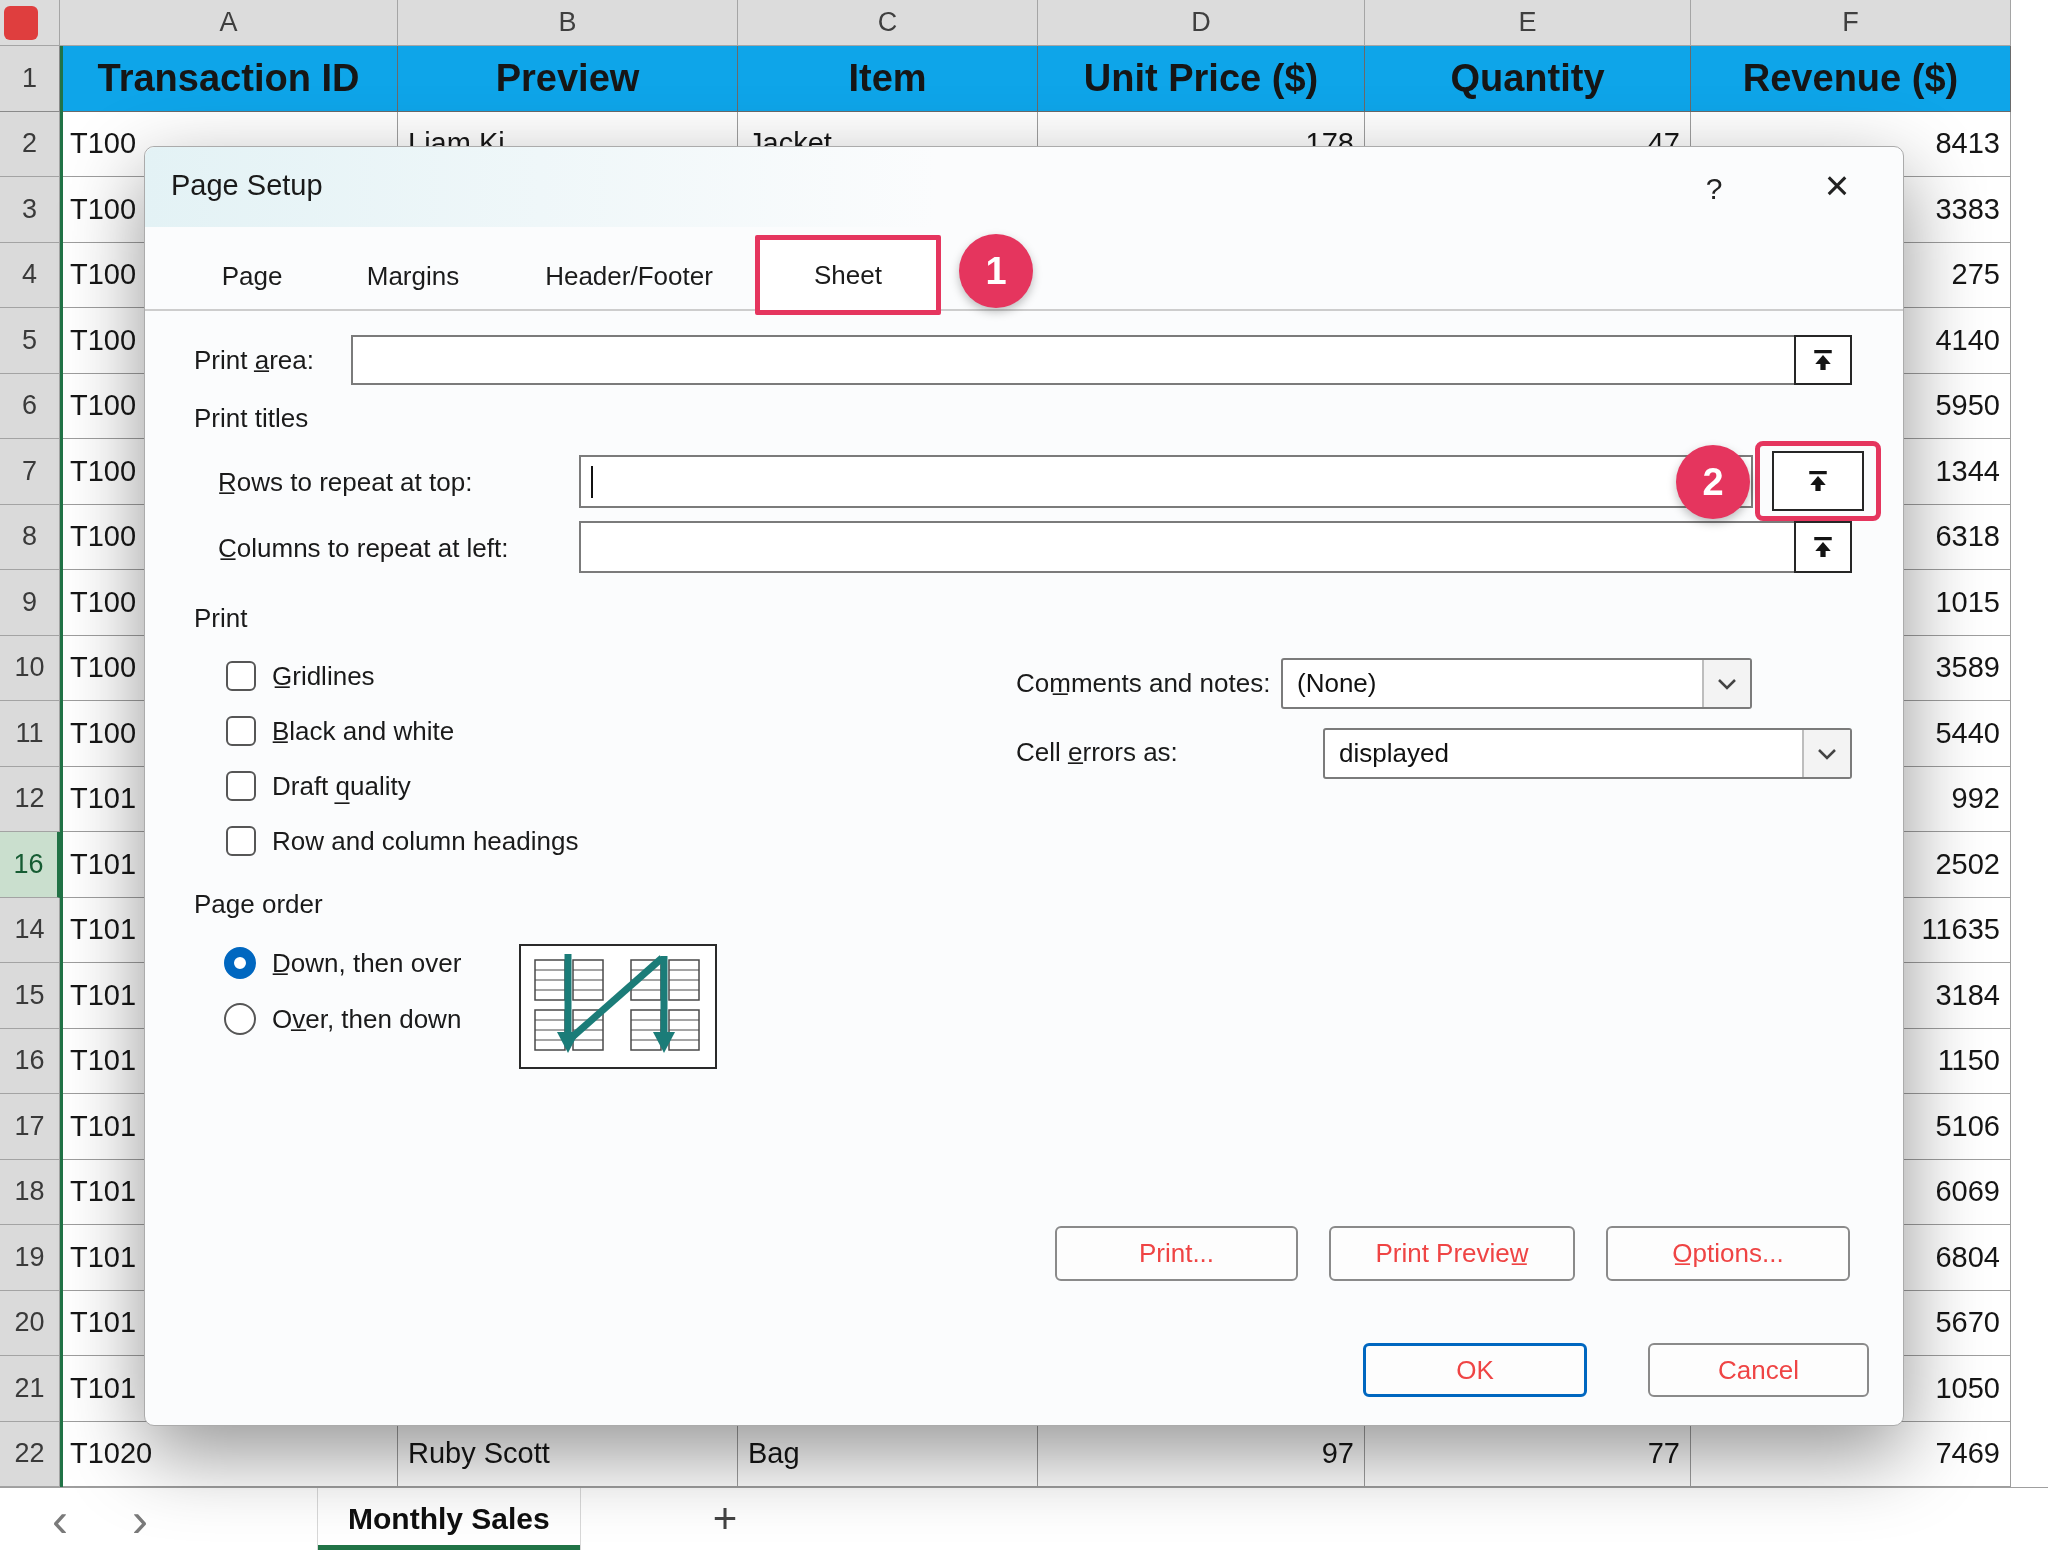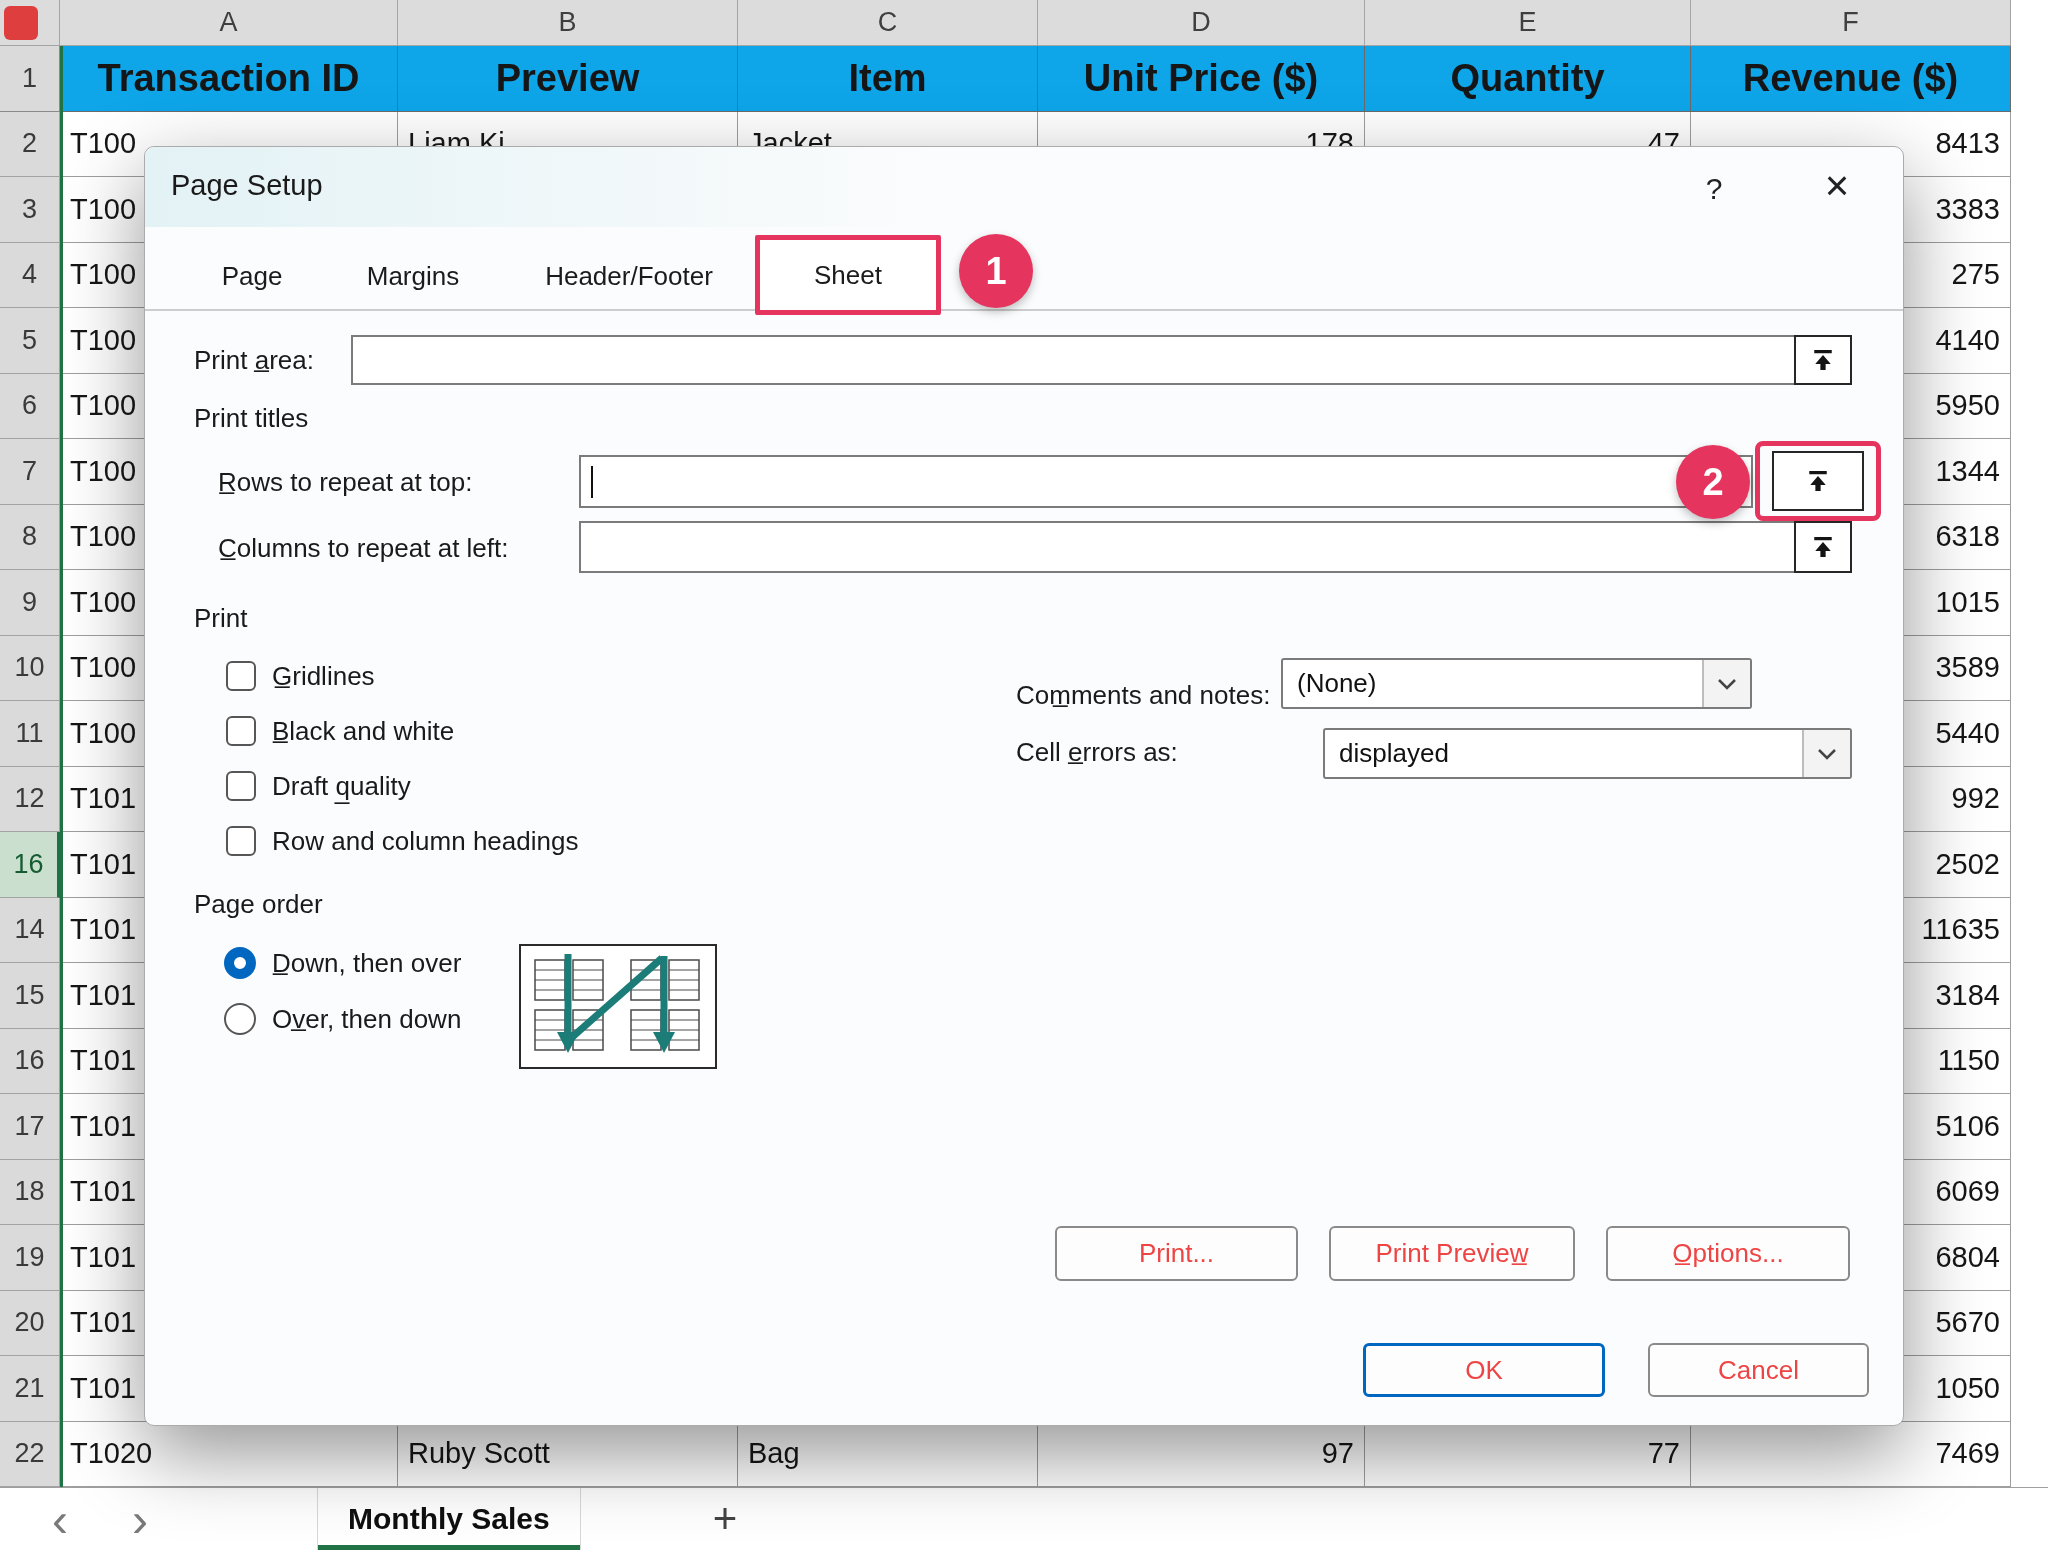--- a/index.html
+++ b/index.html
@@ -72,21 +72,21 @@
   .collapse svg{width:30px;height:30px;fill:#141414;}
   .collapse.standalone{position:absolute;margin:0;}
   #wrap-printarea{left:206px;top:188px;width:1501px;height:50px;}
   #wrap-rows{left:434px;top:308px;width:1174px;height:53px;}
   #btn-rows-collapse{left:1627px;top:304px;width:92px;height:60px;z-index:16;}
   #wrap-cols{left:434px;top:374px;width:1273px;height:52px;}
 
   #lbl-printarea{left:49px;top:198px;} #lbl-printtitles{left:49px;top:256px;}
   #lbl-rows{left:73px;top:320px;} #lbl-cols{left:73px;top:386px;}
   #lbl-print{left:49px;top:456px;} #lbl-pageorder{left:49px;top:742px;}
-  #lbl-comments{left:871px;top:533px;} #lbl-errors{left:871px;top:590px;}
+  #lbl-comments{left:871px;top:521px;} #lbl-errors{left:871px;top:590px;}
 
   .chkrow{position:absolute;left:81px;height:36px;display:flex;align-items:center;gap:16px;}
   .chkbox{width:30px;height:30px;flex:none;border:2px solid #565656;border-radius:6px;background:#fff;box-sizing:border-box;}
   #chk-0{top:511px;} #chk-1{top:566px;} #chk-2{top:621px;} #chk-3{top:676px;}
 
   .combo{position:absolute;display:flex;align-items:stretch;background:#fff;border:2px solid #7b7b7b;
          border-radius:3px;box-sizing:border-box;}
   .combo .val{flex:1;display:flex;align-items:center;padding-left:14px;font-size:26px;color:#111;}
   .combo .dd{width:46px;flex:none;background:#f3f3f3;border-left:2px solid #bdbdbd;display:flex;
              align-items:center;justify-content:center;color:#444;}
@@ -102,21 +102,21 @@
   #preview{position:absolute;left:374px;top:797px;width:198px;height:125px;background:#fff;
            border:2px solid #2a2a2a;box-sizing:border-box;color:var(--teal,#1b7c78);}
   #preview svg{width:100%;height:100%;display:block;}
 
   .btn{position:absolute;background:#fdfdfd;border:2px solid #8a8a8a;border-radius:6px;font-size:26px;
        color:#ef4444;display:flex;align-items:center;justify-content:center;box-sizing:border-box;
        font-family:"Liberation Sans", sans-serif;}
   #btn-print{left:910px;top:1079px;width:243px;height:55px;}
   #btn-preview{left:1184px;top:1079px;width:246px;height:55px;}
   #btn-options{left:1461px;top:1079px;width:244px;height:55px;}
-  #btn-ok{left:1218px;top:1196px;width:242px;height:54px;border:3px solid var(--blue,#0067c0);}
+  #btn-ok{left:1218px;top:1196px;width:224px;height:54px;border:3px solid var(--blue,#0067c0);}
   #btn-cancel{left:1503px;top:1196px;width:221px;height:54px;}
 </style>
 </head>
 <body>
 
 <div id="screen">
 
   <div id="grid">
     <div class="colstrip">
       <div class="cell c-num corner"></div>

